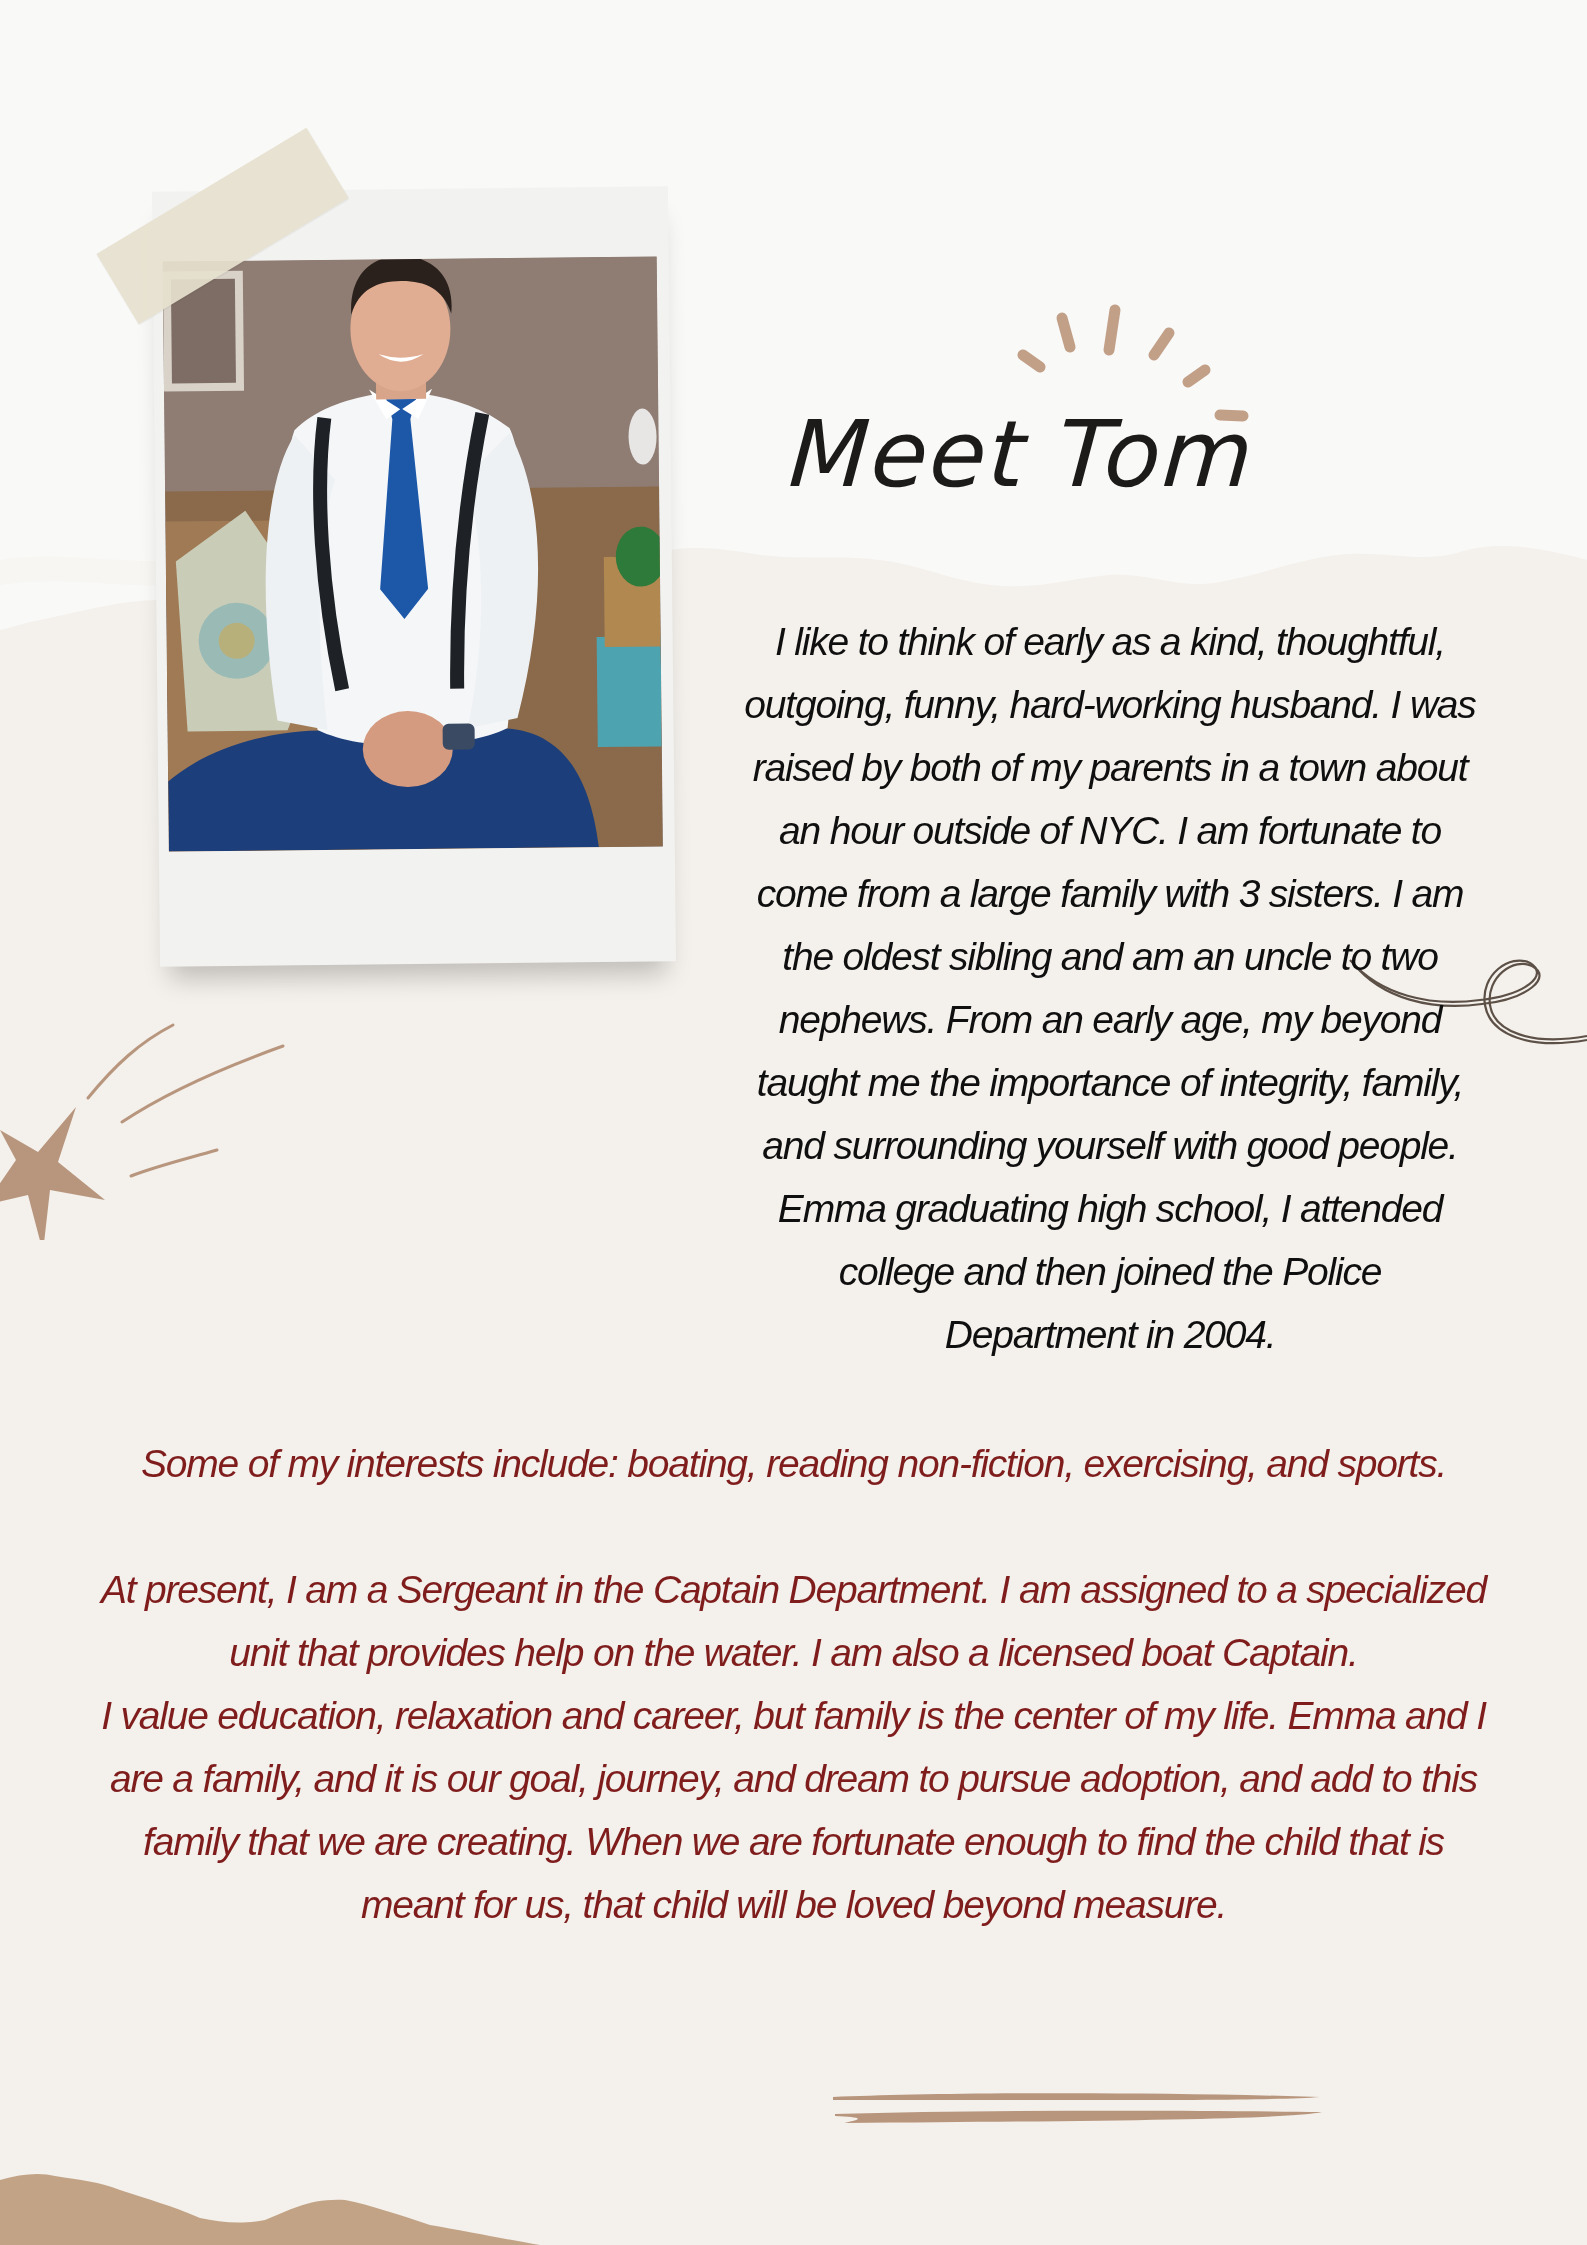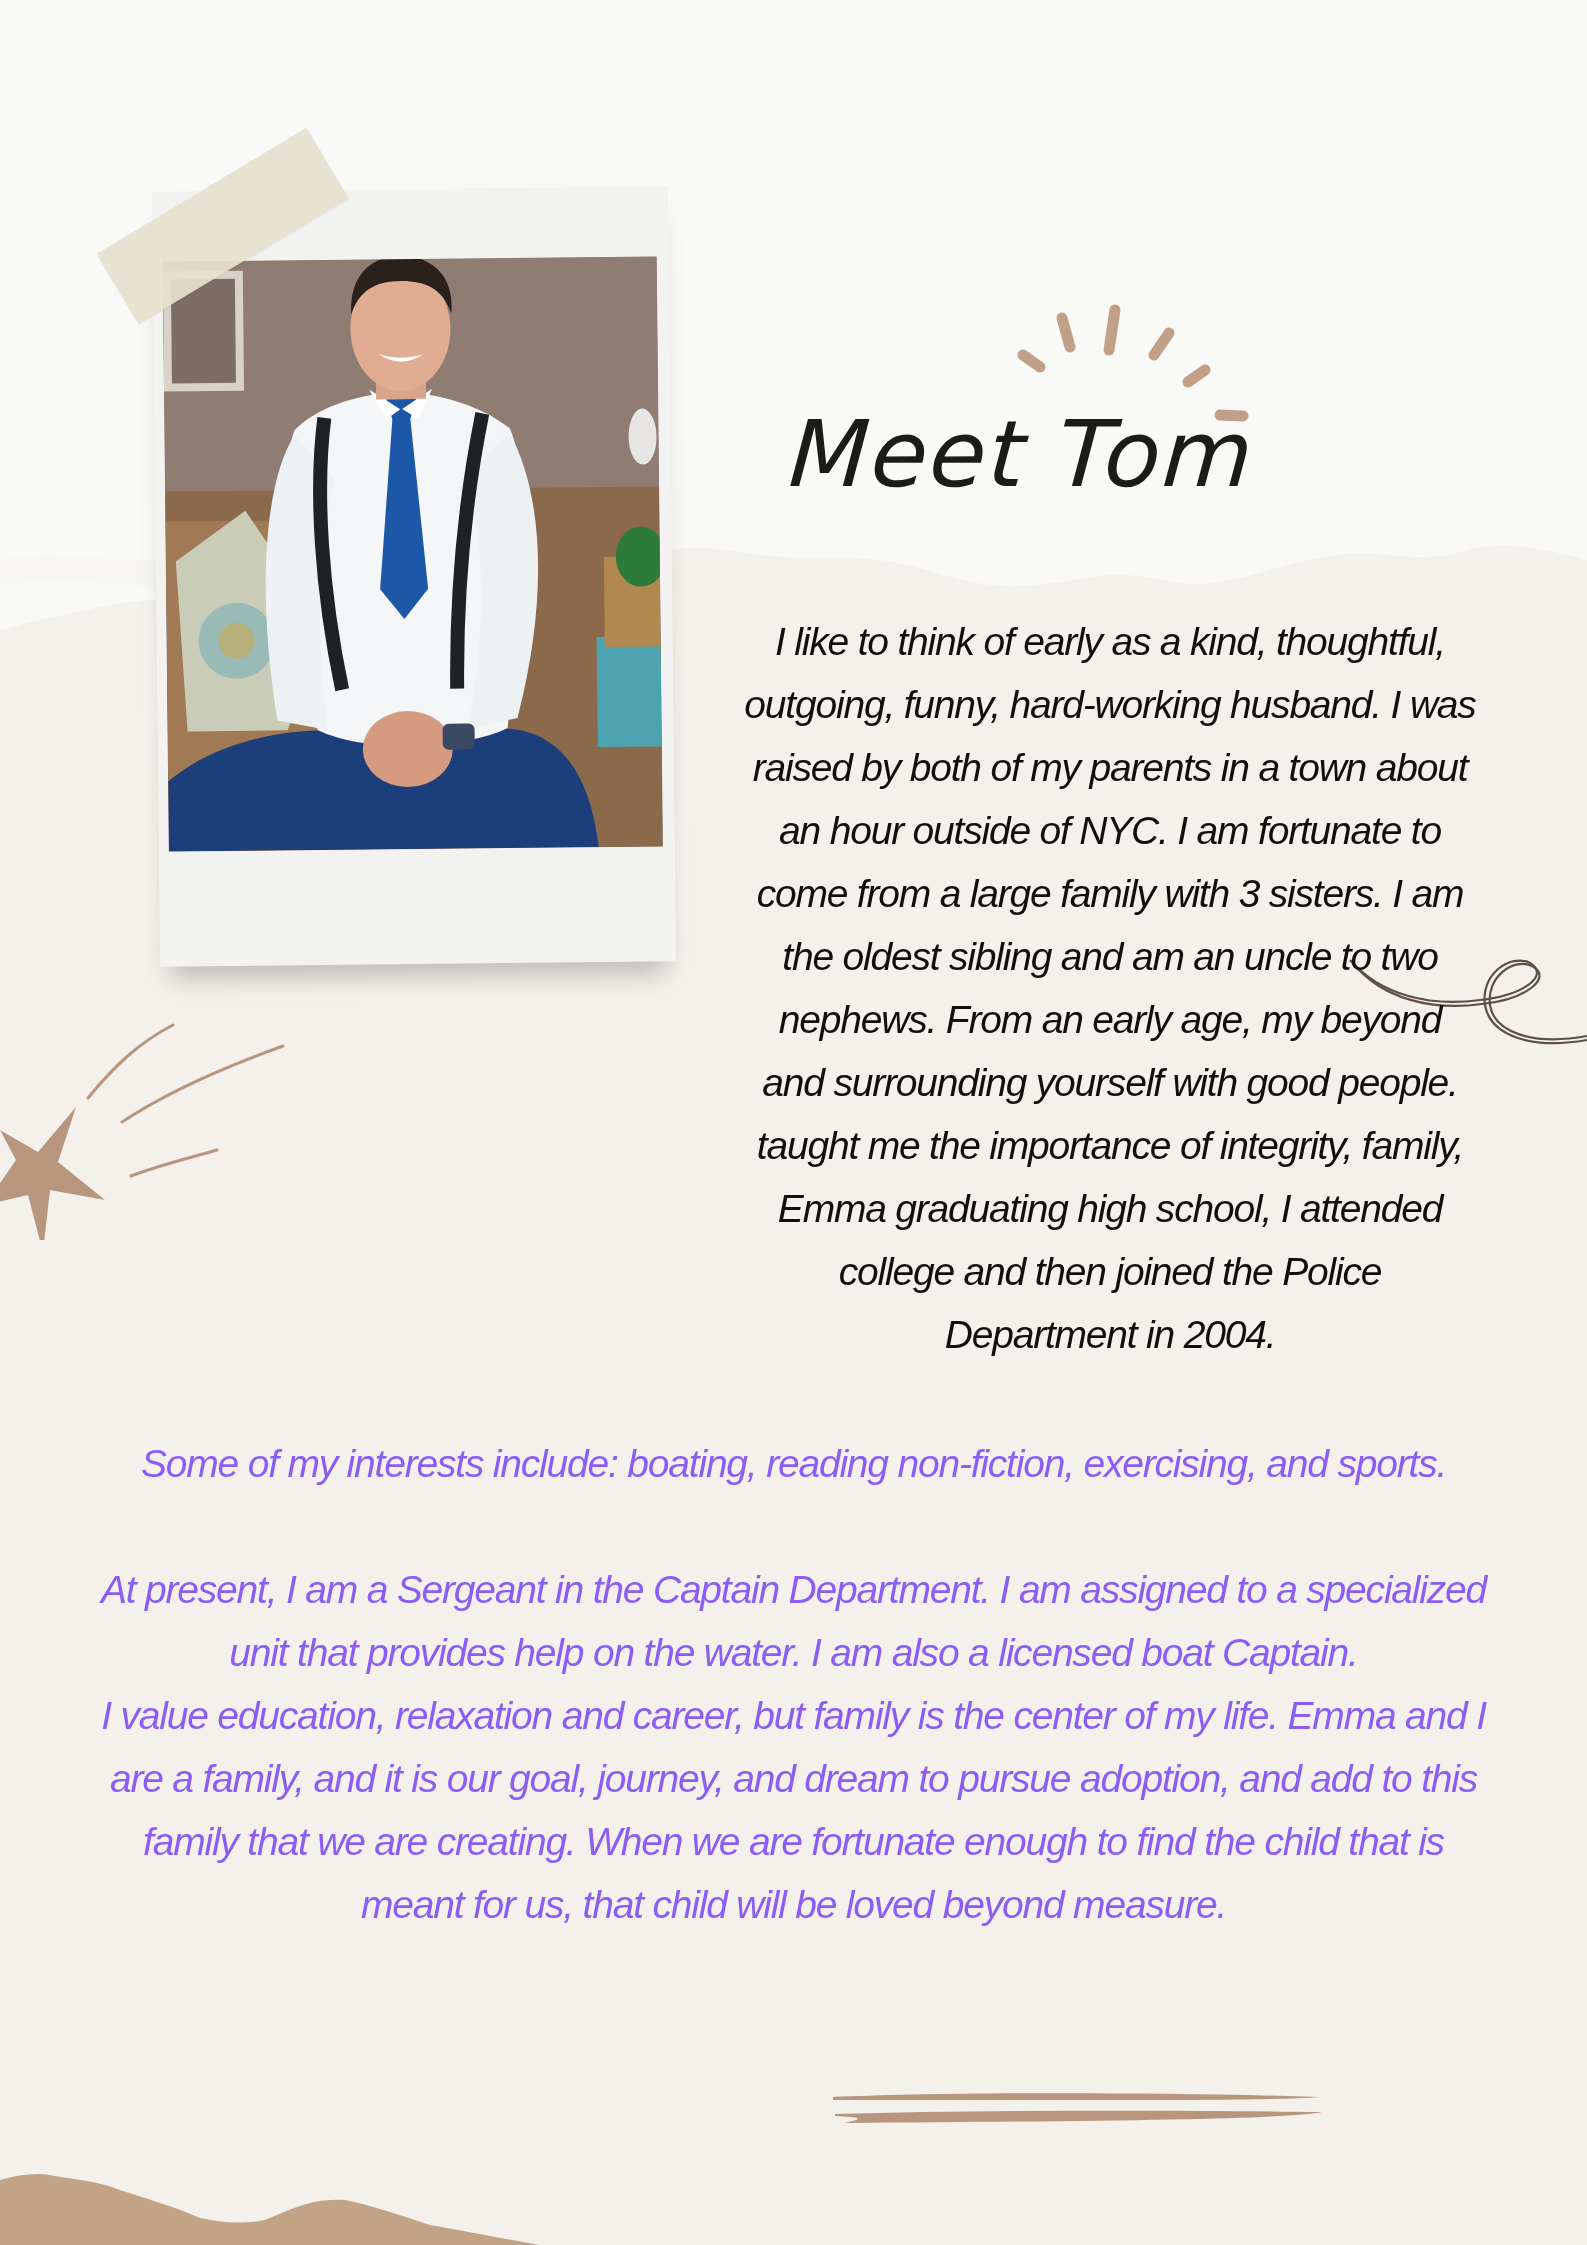--- a/index.html
+++ b/index.html
@@ -41,21 +41,21 @@
   }
   .bio-right {
     position:absolute; left:680px; top:610px; width:860px;
     text-align:center; font-style:italic; font-size:39px;
     line-height:63px; letter-spacing:-1.2px; color:#0f0f0f;
   }
   .bio-right div { white-space:nowrap; }
   .bio-wide {
     position:absolute; left:0; width:1587px; text-align:center;
     font-style:italic; font-size:39px; line-height:63px;
-    letter-spacing:-1.2px; color:#8b5cf6;
+    letter-spacing:-1.2px; color:#7f1d1d;
   }
   .bio-wide div { white-space:nowrap; }
   .deco { position:absolute; pointer-events:none; }
 </style>
 </head>
 <body>
 
 <svg class="top-paper" width="1587" height="640" viewBox="0 0 1587 640">
   <path d="M0,0 H1587 V560 C1540,548 1500,540 1460,552 C1420,565 1380,548 1330,556 C1290,562 1260,575 1220,582 C1180,590 1150,572 1110,575 C1070,578 1040,590 990,585 C950,580 920,565 880,560 C840,555 800,560 760,555 C720,548 690,545 660,552 L640,555 C600,560 560,590 520,595 C480,598 440,585 400,590 C360,596 320,615 280,615 C240,614 200,600 160,600 C120,600 80,612 40,620 C20,624 10,628 0,630 Z" fill="#f9f9f8"></path>
   <path d="M0,560 C60,550 120,565 180,560 C240,555 300,580 360,585 L360,600 C300,598 240,585 180,585 C120,588 60,575 0,585 Z" fill="#f6f3ef" opacity="0.6"></path>
@@ -131,22 +131,22 @@
 </svg>
 
 <div class="bio-right">
   <div>I like to think of early as a kind, thoughtful,</div>
   <div>outgoing, funny, hard-working husband. I was</div>
   <div>raised by both of my parents in a town about</div>
   <div>an hour outside of NYC. I am fortunate to</div>
   <div>come from a large family with 3 sisters. I am</div>
   <div>the oldest sibling and am an uncle to two</div>
   <div>nephews. From an early age, my beyond</div>
+  <div>taught me the importance of integrity, family,</div>
   <div>and surrounding yourself with good people.</div>
-  <div>taught me the importance of integrity, family,</div>
   <div>Emma graduating high school, I attended</div>
   <div>college and then joined the Police</div>
   <div>Department in 2004.</div>
 </div>
 
 <svg class="deco" style="left:0;top:990px;" width="300" height="250" viewBox="0 0 300 250">
   <g stroke="#b8967e" stroke-width="3" fill="none" stroke-linecap="round">
     <path d="M88,108 C115,75 140,52 173,35"></path>
     <path d="M122,132 C170,100 230,75 283,56"></path>
     <path d="M131,186 C160,175 190,168 217,160"></path>

